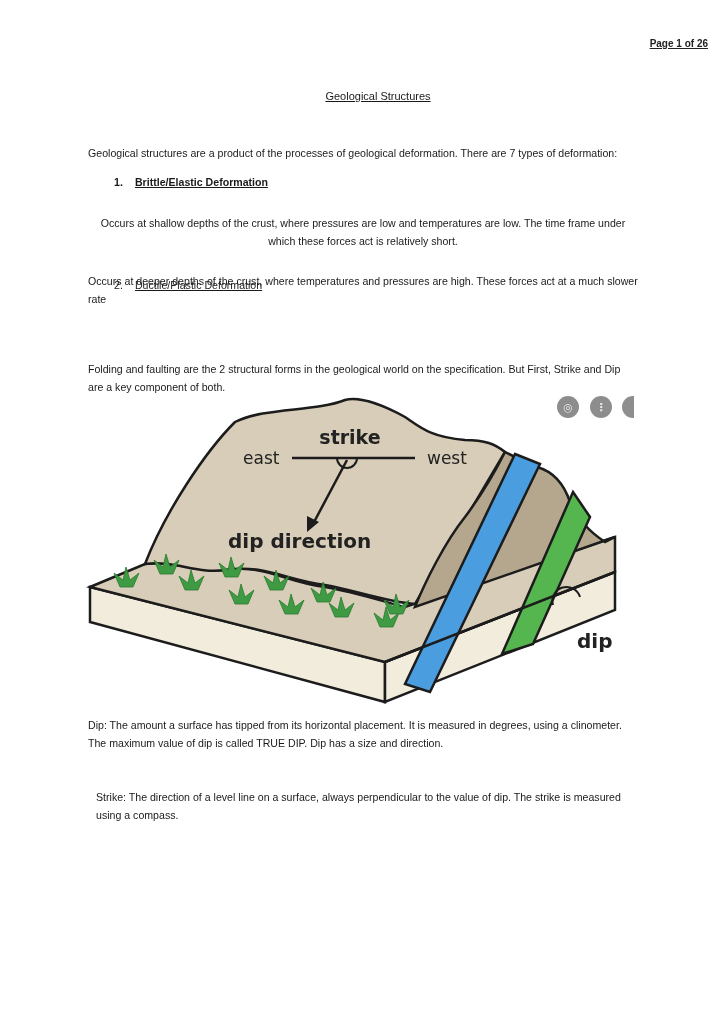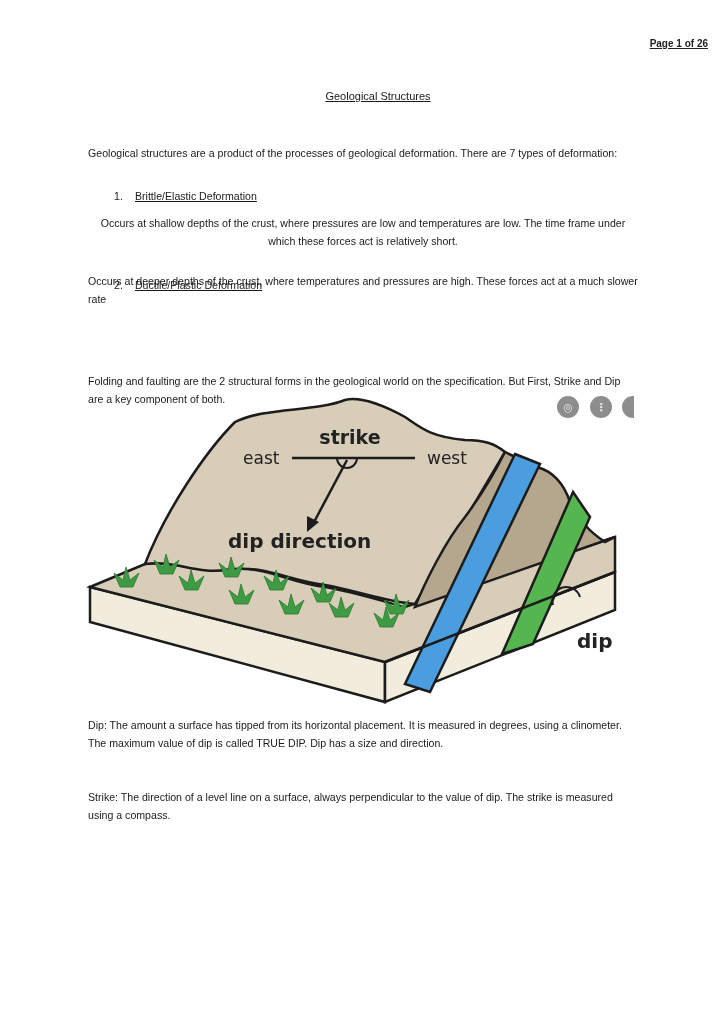--- a/index.html
+++ b/index.html
@@ -21,33 +21,33 @@
 </style>
 </head>
 <body>
 
 <div class="page-counter">Page 1 of 26</div>
 
 <div class="doc-title">Geological Structures</div>
 
 <div class="para" style="top:144px;">Geological structures are a product of the processes of geological deformation. There are 7 types of deformation:</div>
 
-<div class="list-item" style="top:187px;">
+<div class="list-item" style="top:173px;font-weight:bold;">
   <span class="num">1.</span>
   <span class="lbl">Brittle/Elastic Deformation</span>
 </div>
 <div class="para" style="top:214px;text-align:center;">Occurs at shallow depths of the crust, where pressures are low and temperatures are low. The time frame under which these forces act is relatively short.</div>
 
 <div class="list-item" style="top:276px;">
   <span class="num">2.</span>
   <span class="lbl">Ductile/Plastic Deformation</span>
 </div>
 <div class="para" style="top:272px;">Occurs at deeper depths of the crust, where temperatures and pressures are high. These forces act at a much slower rate</div>
 
-<div class="para" style="top:360px;margin-top:12px;">Folding and faulting are the 2 structural forms in the geological world on the specification. But First, Strike and Dip are a key component of both.</div>
+<div class="para" style="top:360px;">Folding and faulting are the 2 structural forms in the geological world on the specification. But First, Strike and Dip are a key component of both.</div>
 
 <svg class="figure" viewBox="0 0 555 318" xmlns="http://www.w3.org/2000/svg">
 
   <polygon points="5,195 300,270 300,310 5,230" fill="#f2ecdd" stroke="#1c1c1c" stroke-width="2.5"></polygon>
 
   <polygon points="300,270 530,180 530,218 300,310" fill="#f2ecdd" stroke="#1c1c1c" stroke-width="2.5"></polygon>
 
   <path d="M5,195 L60,172 C90,168 110,180 140,178 C180,172 200,190 240,195 C270,200 300,210 320,215 L530,145 L530,180 L300,270 Z" fill="#d8cdb8" stroke="#1c1c1c" stroke-width="2.5"></path>
 
   <path d="M60,172 C80,120 120,60 150,30 C180,15 230,20 260,8 C275,4 300,14 320,25 C335,35 345,45 380,48 C400,48 410,52 420,60 L330,212 C300,210 270,198 240,193 C200,188 180,172 140,178 C110,182 90,168 60,172 Z" fill="#d8cdb8" stroke="#1c1c1c" stroke-width="2.5"></path>
@@ -87,13 +87,13 @@
     <path d="M305,222 l-6,-14 l9,7 l3,-13 l4,13 l9,-7 l-6,14 z"></path>
   </g>
 </svg>
 
 <div class="fig-btn" style="left:557px;">◎</div>
 <div class="fig-btn" style="left:590px;">⋮</div>
 <div class="fig-btn" style="left:622px; width:12px; border-radius:11px 0 0 11px;"></div>
 
 <div class="para" style="top:716px;">Dip: The amount a surface has tipped from its horizontal placement. It is measured in degrees, using a clinometer. The maximum value of dip is called TRUE DIP. Dip has a size and direction.</div>
 
-<div class="para" style="top:788px;">Strike: The direction of a level line on a surface, always perpendicular to the value of dip. The strike is measured using a compass.</div>
+<div class="para" style="top:788px;margin-left:8px;">Strike: The direction of a level line on a surface, always perpendicular to the value of dip. The strike is measured using a compass.</div>
 
 </body></html>

